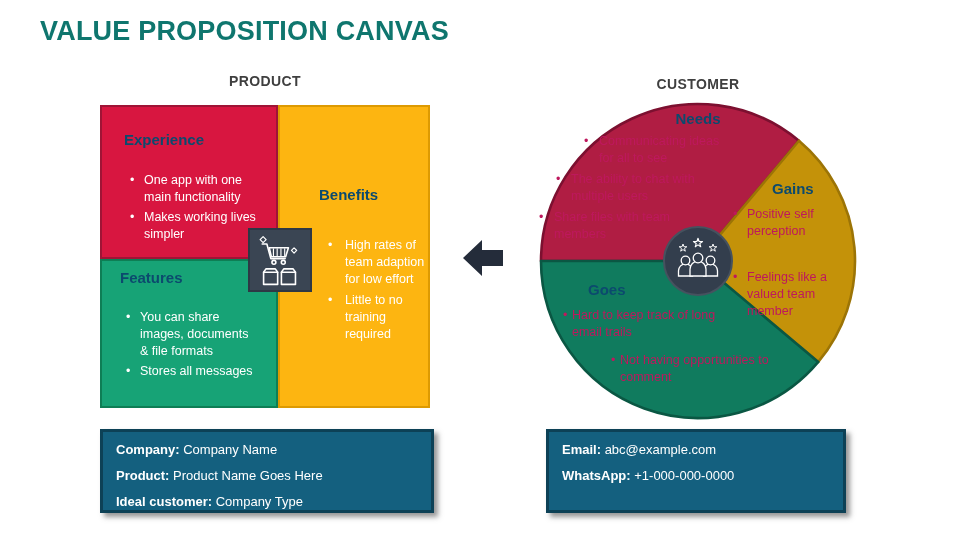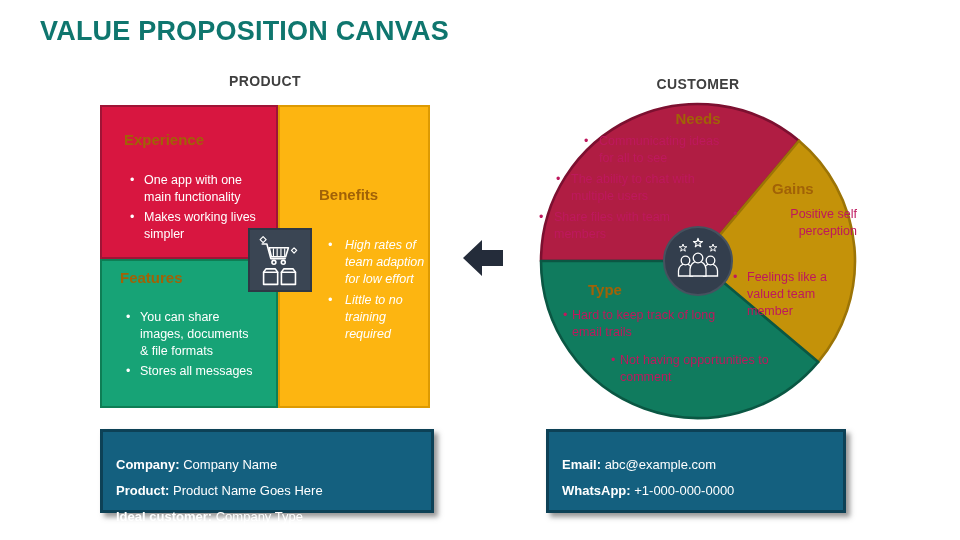--- a/index.html
+++ b/index.html
@@ -12,52 +12,52 @@
   .main-title{left:40px;top:16px;font-size:27px;font-weight:bold;color:#0f766e;letter-spacing:.2px;}
   .col-label{font-size:14px;font-weight:bold;color:#3f3f3f;text-align:center;letter-spacing:.4px;}
   .product-label{left:100px;top:73px;width:330px;}
   .customer-label{left:538px;top:76px;width:320px;}
   
   .qbox{box-sizing:border-box;position:absolute;}
   .q-exp{left:100px;top:105px;width:178px;height:154px;background:#d81640;border:2px solid #9f1436;}
   .q-feat{left:100px;top:259px;width:178px;height:149px;background:#17a376;border:2px solid #0e7e55;}
   .q-ben{left:278px;top:105px;width:152px;height:303px;background:#fdb511;border:2px solid #dd9a02;}
   .center-square{left:248px;top:228px;width:64px;height:64px;background:#3a4553;border:2px solid #2e3845;box-sizing:border-box;}
-  .sec-title{font-size:15px;font-weight:bold;color:#a16207;line-height:18px;}
+  .sec-title{font-size:15px;font-weight:bold;color:#0c4a6e;line-height:18px;}
   .t-exp{left:124px;top:131px;}
   .t-ben{left:319px;top:186px;}
   .t-feat{left:120px;top:269px;}
   .t-needs{left:648px;top:110px;width:100px;text-align:center;}
   .t-gains{left:772px;top:180px;}
   .t-pains{left:588px;top:281px;}
   
   .blist{list-style:none;margin:8px;padding:0;color:#fff;font-size:12.5px;line-height:17px;}
   .blist li{position:relative;margin:0 0 3px 0;}
   .blist li::before{content:"\2022";position:absolute;left:0;top:0;}
   .l-exp{left:122px;top:164px;width:128px;}
   .l-exp li{padding-left:14px;}
-  .l-ben{left:320px;top:229px;width:106px;font-style:italic;}
+  .l-ben{left:320px;top:229px;width:106px;}
   .l-ben li{padding-left:17px;margin-bottom:4px;}
   .l-feat{left:118px;top:301px;width:134px;}
   .l-feat li{padding-left:14px;}
   .l-feat li:nth-child(2){white-space:nowrap;}
   .bullet-item{position:absolute;color:#be185d;font-size:12.5px;line-height:17px;padding-left:15px;}
   .bullet-item::before{content:"\2022";position:absolute;left:0;top:0;}
   .bi-tight{padding-left:9px;}
   .n1{left:584px;top:133px;width:132px;}
   .n2{left:556px;top:171px;width:140px;}
   .n3{left:539px;top:209px;width:122px;}
-  .g1{left:733px;top:206px;width:110px;padding-left:14px;text-align:right;}
+  .g1{left:733px;top:206px;width:110px;padding-left:14px;}
   .g2{left:733px;top:245px;width:114px;padding-left:14px;margin-top:24px;}
   .p1{left:563px;top:307px;width:146px;}
   .p2{left:611px;top:352px;width:160px;}
   
   .info-box{
     box-sizing:border-box;position:absolute;background:#14607f;border:3px solid #0d4156;
-    box-shadow:4px 4px 5px rgba(95,95,95,.65);padding:24px 13px;color:#fff;font-size:13px;
+    box-shadow:4px 4px 5px rgba(95,95,95,.65);padding:9px 13px;color:#fff;font-size:13px;
   }
   .ib-left{left:100px;top:429px;width:334px;height:84px;}
   .ib-right{left:546px;top:429px;width:300px;height:84px;}
   .info-line{line-height:17px;margin-bottom:9px;white-space:nowrap;}
   .info-line:last-child{margin-bottom:0;}
   .info-label{font-weight:bold;}
   .info-value{margin-left:.28em;}
   
   .wheel{left:538px;top:101px;width:320px;height:320px;}
   .arrow-holder{left:463px;top:240px;width:40px;height:36px;}
@@ -147,21 +147,21 @@
 
   <div class="abs sec-title t-needs">Needs</div>
   <div class="bullet-item n1">Communicating ideas for all to see</div>
   <div class="bullet-item n3">Share files with team members</div>
   <div class="bullet-item n2">The ability to chat with multiple users</div>
 
   <div class="abs sec-title t-gains">Gains</div>
   <div class="bullet-item g1">Positive self perception</div>
   <div class="bullet-item g2">Feelings like a valued team member</div>
 
-  <div class="abs sec-title t-pains">Type</div>
+  <div class="abs sec-title t-pains">Goes</div>
   <div class="bullet-item bi-tight p1">Hard to keep track of long email trails</div>
   <div class="bullet-item bi-tight p2">Not having opportunities to comment</div>
 
   <div class="info-box ib-left">
     <div class="info-line">
       <span class="info-label">Company:</span><span class="info-value">Company Name</span>
     </div>
     <div class="info-line">
       <span class="info-label">Product:</span><span class="info-value">Product Name Goes Here</span>
     </div>

